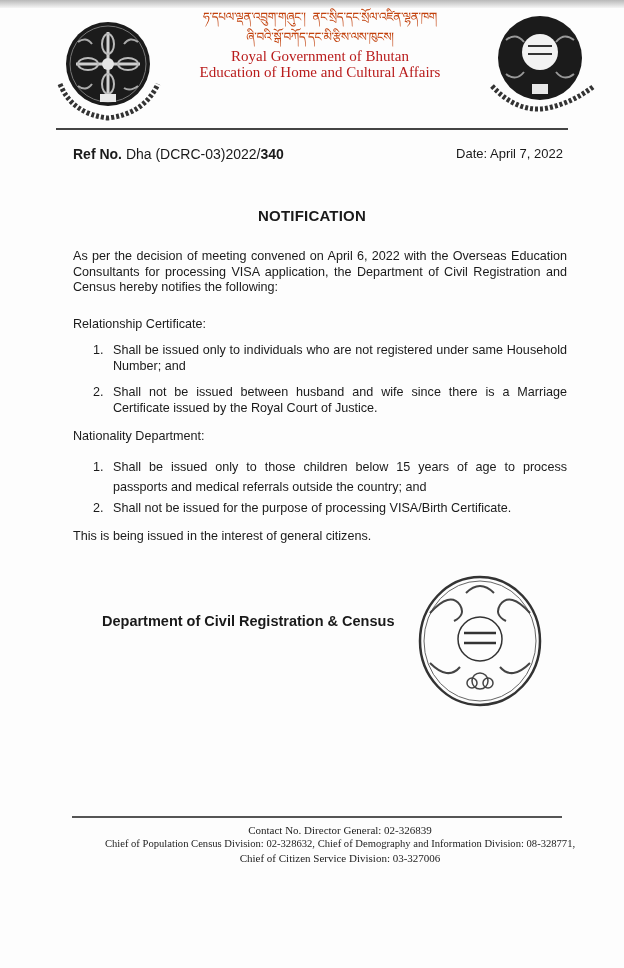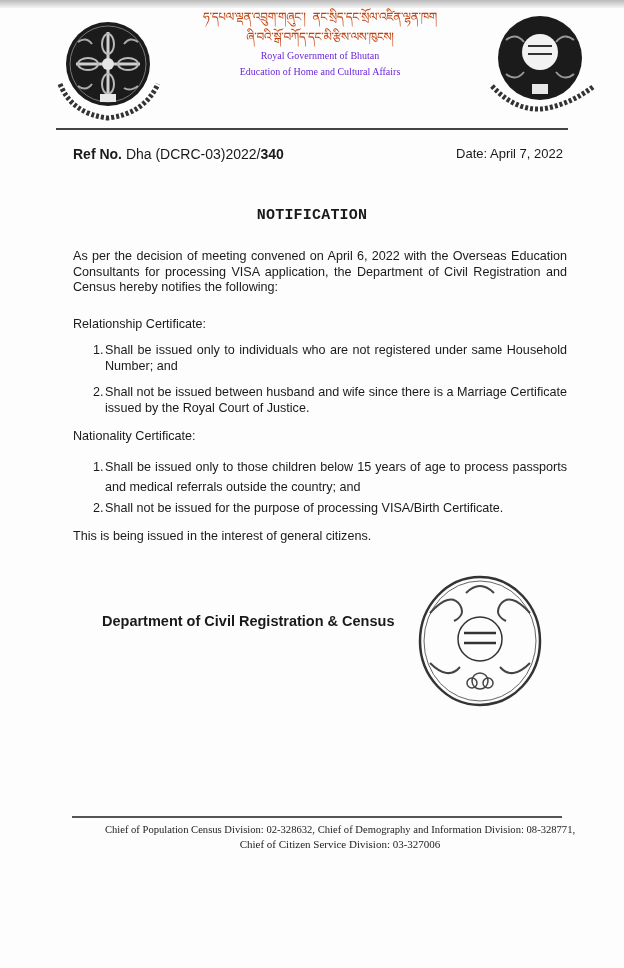--- a/index.html
+++ b/index.html
@@ -4,30 +4,30 @@
 <style>
   * { box-sizing: border-box; margin: 0; padding: 0; }
   html, body { width: 624px; height: 968px; background: #fdfdfd; overflow: hidden; }
   body { position: relative; color: #1a1a1a; font-family: "Liberation Sans", sans-serif; }
   .topshade { position: absolute; left: 0; top: 0; width: 624px; height: 8px;
     background: linear-gradient(#b9b9b9, #f5f5f5); }
   .emblem { position: absolute; }
   .emblem svg { display: block; }
   .header-center { position: absolute; left: 180px; top: 8px; width: 280px; text-align: center; }
   .dz { font-family: Liberation Mono, monospace; font-size: 12px; color: #c2410c; line-height: 20px; letter-spacing: -0.3px; white-space: nowrap; overflow: hidden; }
-  .hdr-en { font-family: "Liberation Serif", serif; font-size: 10px; line-height: 16px; color: #6d28d9; }
+  .hdr-en { font-family: "Liberation Serif", serif; font-size: 15px; line-height: 16px; color: #b91c1c; }
   .rule { position: absolute; height: 2px; background: #444; }
   .ref { position: absolute; left: 73px; top: 146px; font-size: 14px; }
   .date { position: absolute; right: 61px; top: 146px; font-size: 13px; }
-  .title { position: absolute; left: 0; width: 624px; top: 207px; text-align: center; font-weight: bold; font-size: 15px; letter-spacing: 0.2px; font-family: Liberation Mono, monospace; }
+  .title { position: absolute; left: 0; width: 624px; top: 207px; text-align: center; font-weight: bold; font-size: 15px; letter-spacing: 0.2px; }
   .para { position: absolute; left: 73px; width: 494px; font-size: 12.6px; line-height: 15.5px; text-align: justify; }
   .italic { }
   .item { position: absolute; left: 93px; width: 474px; font-size: 12.6px; line-height: 15.5px; }
   .item .num { position: absolute; left: 0; top: 0; width: 20px; }
-  .item .txt { display: block; margin-left: 12px; text-align: justify; }
+  .item .txt { display: block; margin-left: 20px; text-align: justify; }
   .sig { position: absolute; left: 73px; top: 613px; font-weight: bold; font-size: 14.5px; margin-left: 29px; }
   .footer { position: absolute; left: 60px; width: 560px; top: 823px; text-align: center; font-family: "Liberation Serif", serif; font-size: 11px; line-height: 14px; color: #222; }
 </style>
 </head>
 <body>
 
 <div class="topshade"></div>
 
 <div class="emblem" style="left:52px; top:14px;">
   <svg width="118" height="110" viewBox="0 0 118 110">
@@ -78,21 +78,21 @@
 
 <div class="item" style="top:343px;">
   <span class="num">1.</span>
   <span class="txt">Shall be issued only to individuals who are not registered under same Household Number; and</span>
 </div>
 <div class="item" style="top:385px;">
   <span class="num">2.</span>
   <span class="txt">Shall not be issued between husband and wife since there is a Marriage Certificate issued by the Royal Court of Justice.</span>
 </div>
 
-<div class="para italic" style="top:429px;">Nationality Certificate:</div>
+<div class="para italic" style="top:429px;">Nationality Department:</div>
 
 <div class="item" style="top:457px; line-height:20px;">
   <span class="num">1.</span>
   <span class="txt">Shall be issued only to those children below 15 years of age to process passports and medical referrals outside the country; and</span>
 </div>
 <div class="item" style="top:501px;">
   <span class="num">2.</span>
   <span class="txt">Shall not be issued for the purpose of processing VISA/Birth Certificate.</span>
 </div>
 
@@ -111,15 +111,16 @@
     <path d="M50 20 q14 -14 28 0" stroke="#444" stroke-width="2" fill="none"></path>
     <circle cx="64" cy="108" r="8" fill="none" stroke="#444" stroke-width="1.5"></circle>
     <circle cx="56" cy="110" r="5" fill="none" stroke="#444" stroke-width="1.5"></circle>
     <circle cx="72" cy="110" r="5" fill="none" stroke="#444" stroke-width="1.5"></circle>
   </svg>
 </div>
 
 <div class="rule" style="left:72px; top:816px; width:490px; height:1.5px; background:#555;"></div>
 
 <div class="footer">
+  <div>Contact No. Director General: 02-326839</div>
   <div style="white-space:nowrap; font-size:10.6px;">Chief of Population Census Division: 02-328632, Chief of Demography and Information Division: 08-328771,</div>
   <div>Chief of Citizen Service Division: 03-327006</div>
 </div>
 
 </body></html>

